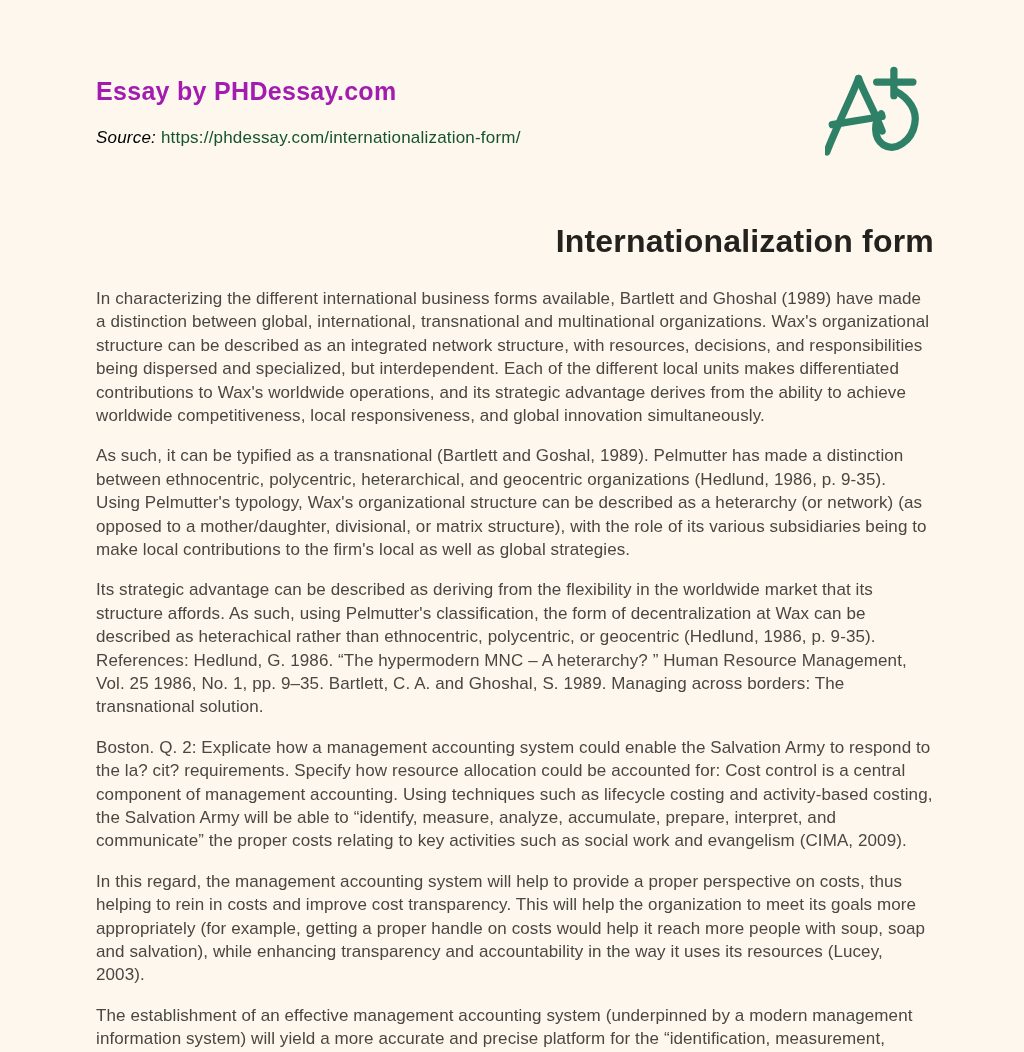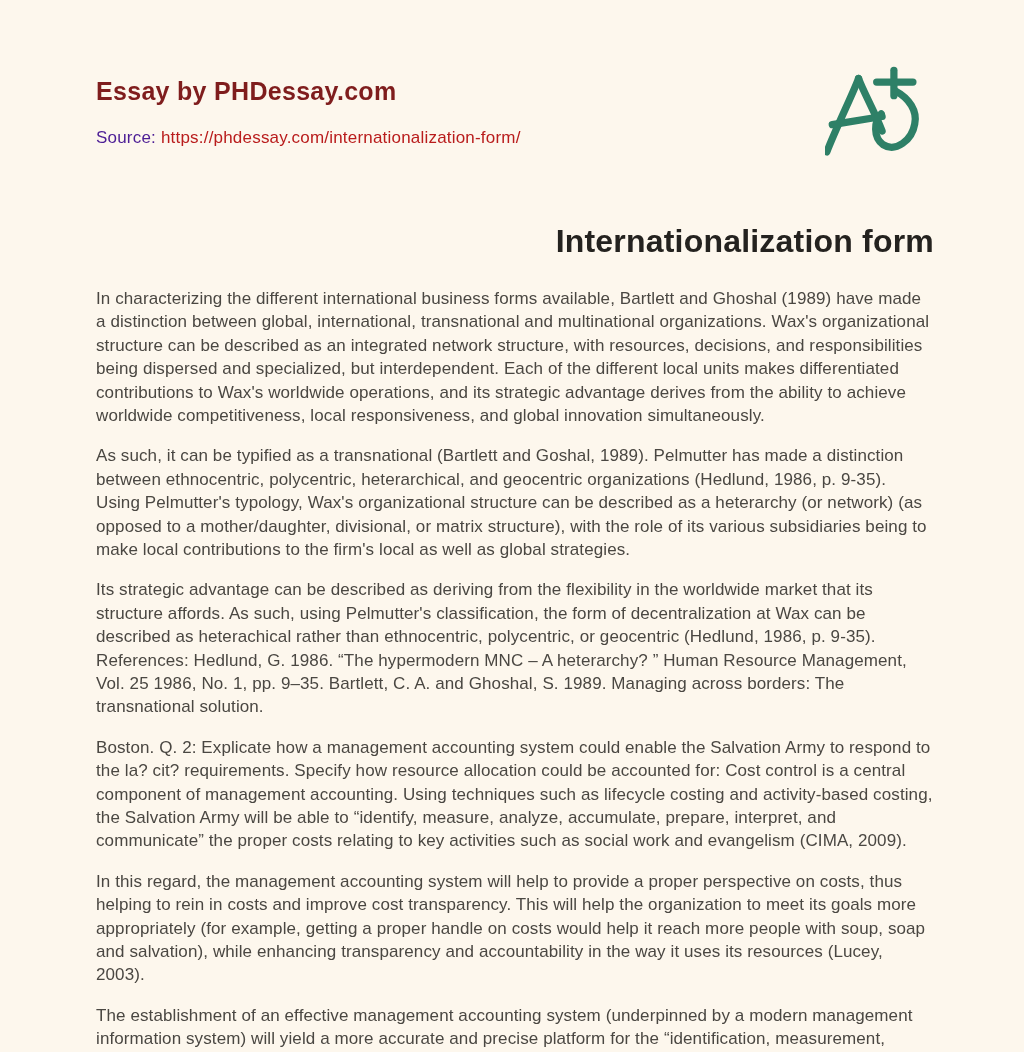--- a/index.html
+++ b/index.html
@@ -18,32 +18,32 @@
   }
   .page-header {
     position: relative;
     padding: 76px 96px 0 96px;
   }
   .site-heading {
     margin: 0;
     font-size: 25px;
     font-weight: 700;
     letter-spacing: 0.3px;
-    color: #7f1d1d;
+    color: #a21caf;
     line-height: 1.2;
   }
   .source-line {
     margin: 21px 0 0 0;
     font-size: 17px;
     line-height: 1.3;
     letter-spacing: 0.2px;
   }
-  .source-label { color: #4c1d95; }
+  .source-label { color: #000000; font-style: italic; }
   .source-url {
-    color: #b91c1c;
+    color: #14532d;
     text-decoration: none;
   }
   .logo {
     position: absolute;
     top: 62px;
     right: 102px;
     width: 97px;
     height: 100px;
   }
   .logo svg { width: 100%; height: 100%; display: block; }

